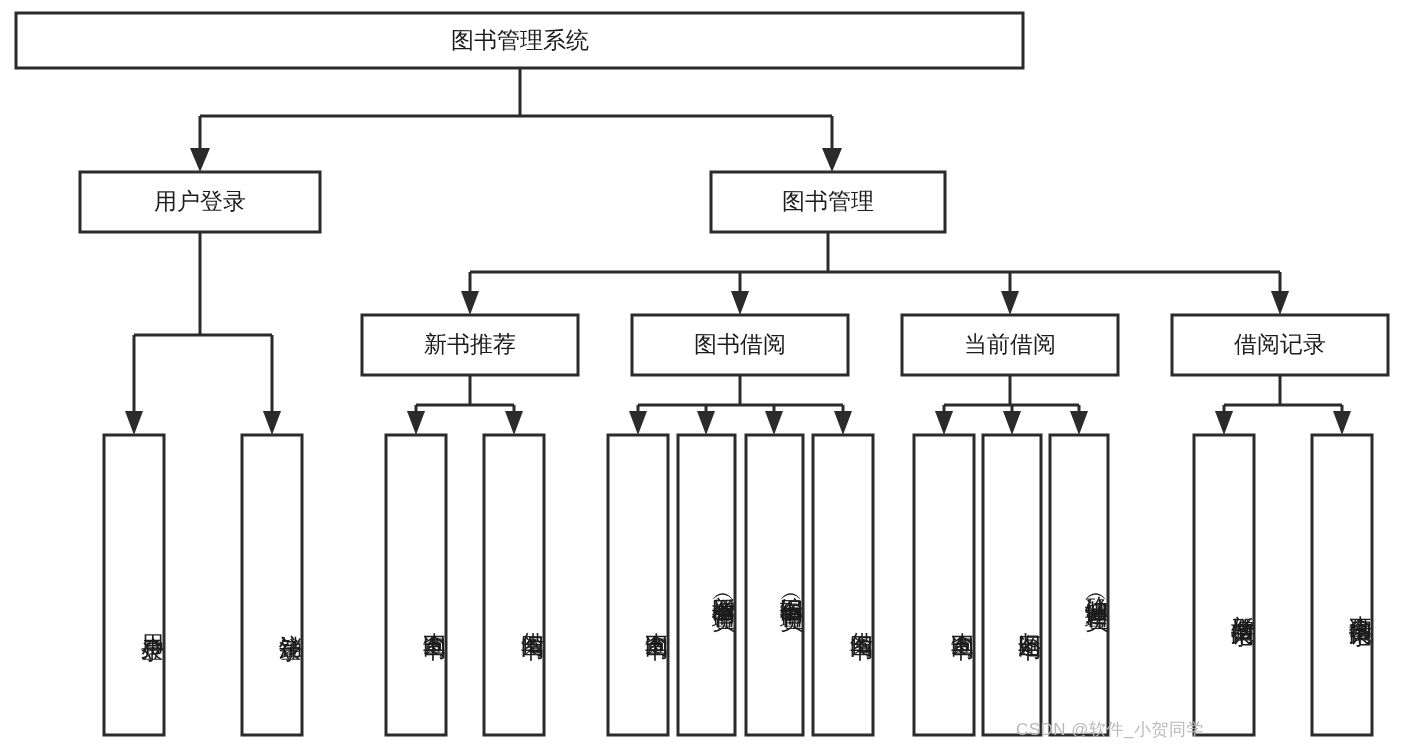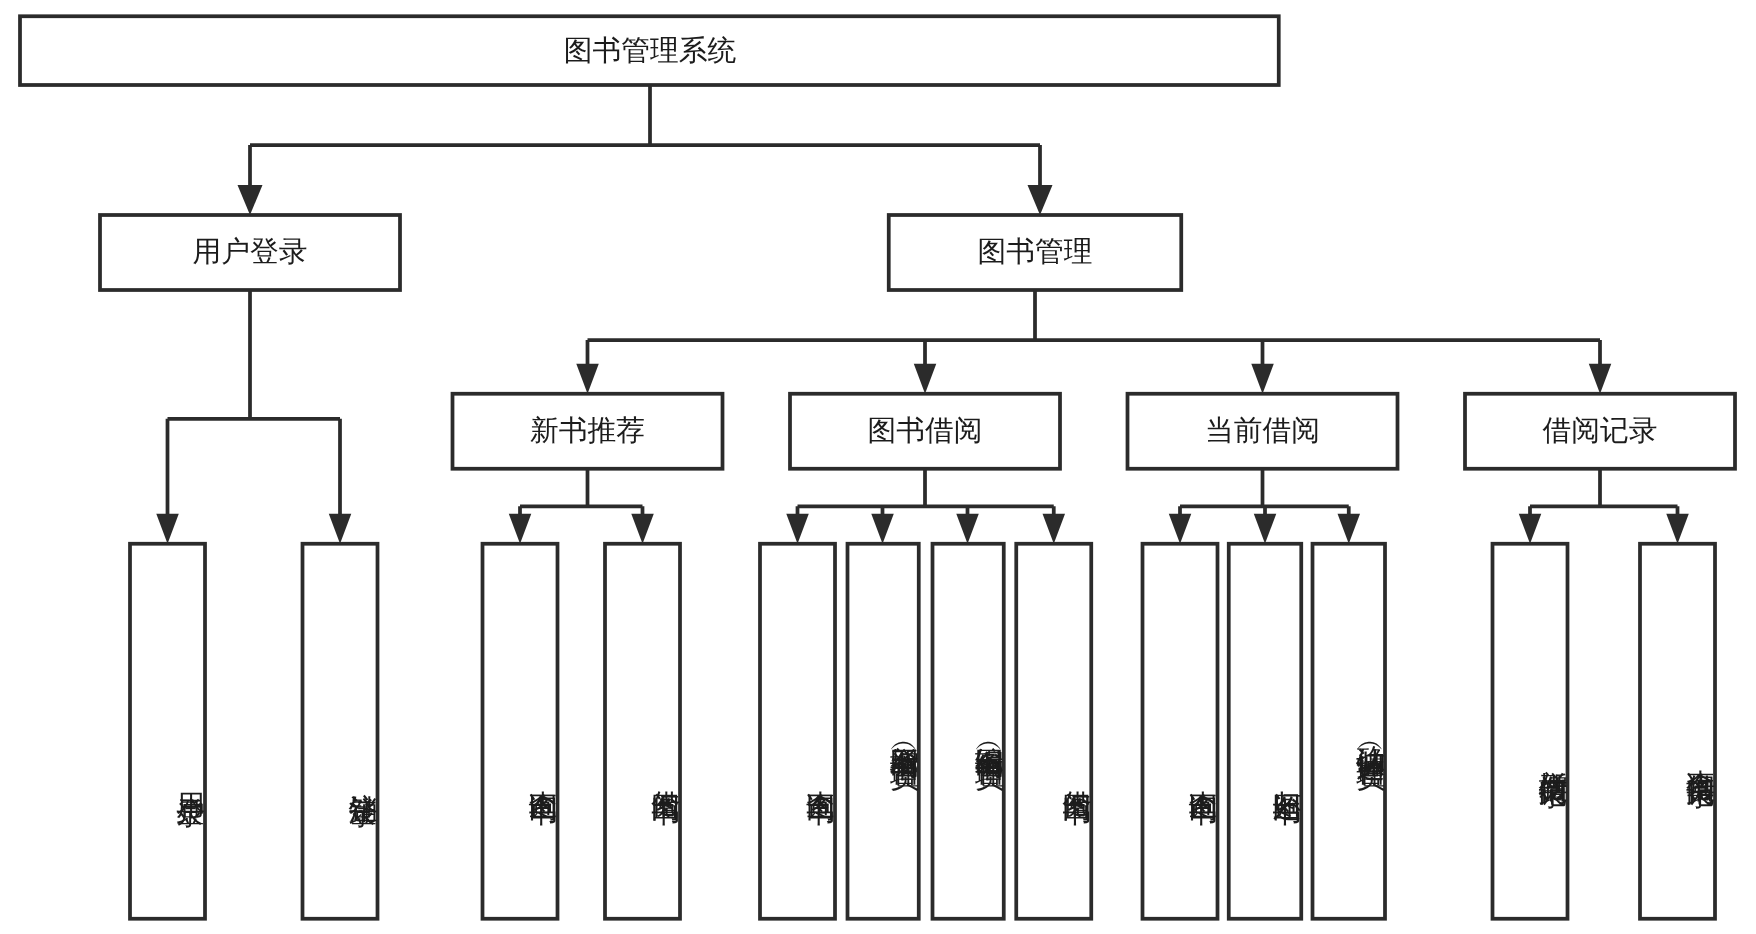--- a/index.html
+++ b/index.html
@@ -203,14 +203,15 @@
   <div class="node-label-v" style="left:608px; top:500px; width:60px; height:235px;">查询图书</div>
   <div class="node-label-v" style="left:678px; top:442px; width:57px; height:290px;">新增图书（管理员）</div>
   <div class="node-label-v" style="left:746px; top:442px; width:57px; height:290px;">编辑图书（管理员）</div>
   <div class="node-label-v" style="left:813px; top:500px; width:60px; height:235px;">借阅图书</div>
   <div class="node-label-v" style="left:914px; top:500px; width:60px; height:235px;">查询图书</div>
   <div class="node-label-v" style="left:983px; top:500px; width:58px; height:235px;">归还图书</div>
   <div class="node-label-v" style="left:1050px; top:442px; width:58px; height:290px;">确认归还（管理员）</div>
   <div class="node-label-v" style="left:1194px; top:470px; width:60px; height:265px;">新增借阅记录</div>
   <div class="node-label-v" style="left:1312px; top:470px; width:60px; height:265px;">查询借阅记录</div>
 
+  <div class="watermark">CSDN @软件_小贺同学</div>
 
 </div>
 
 </body></html>

